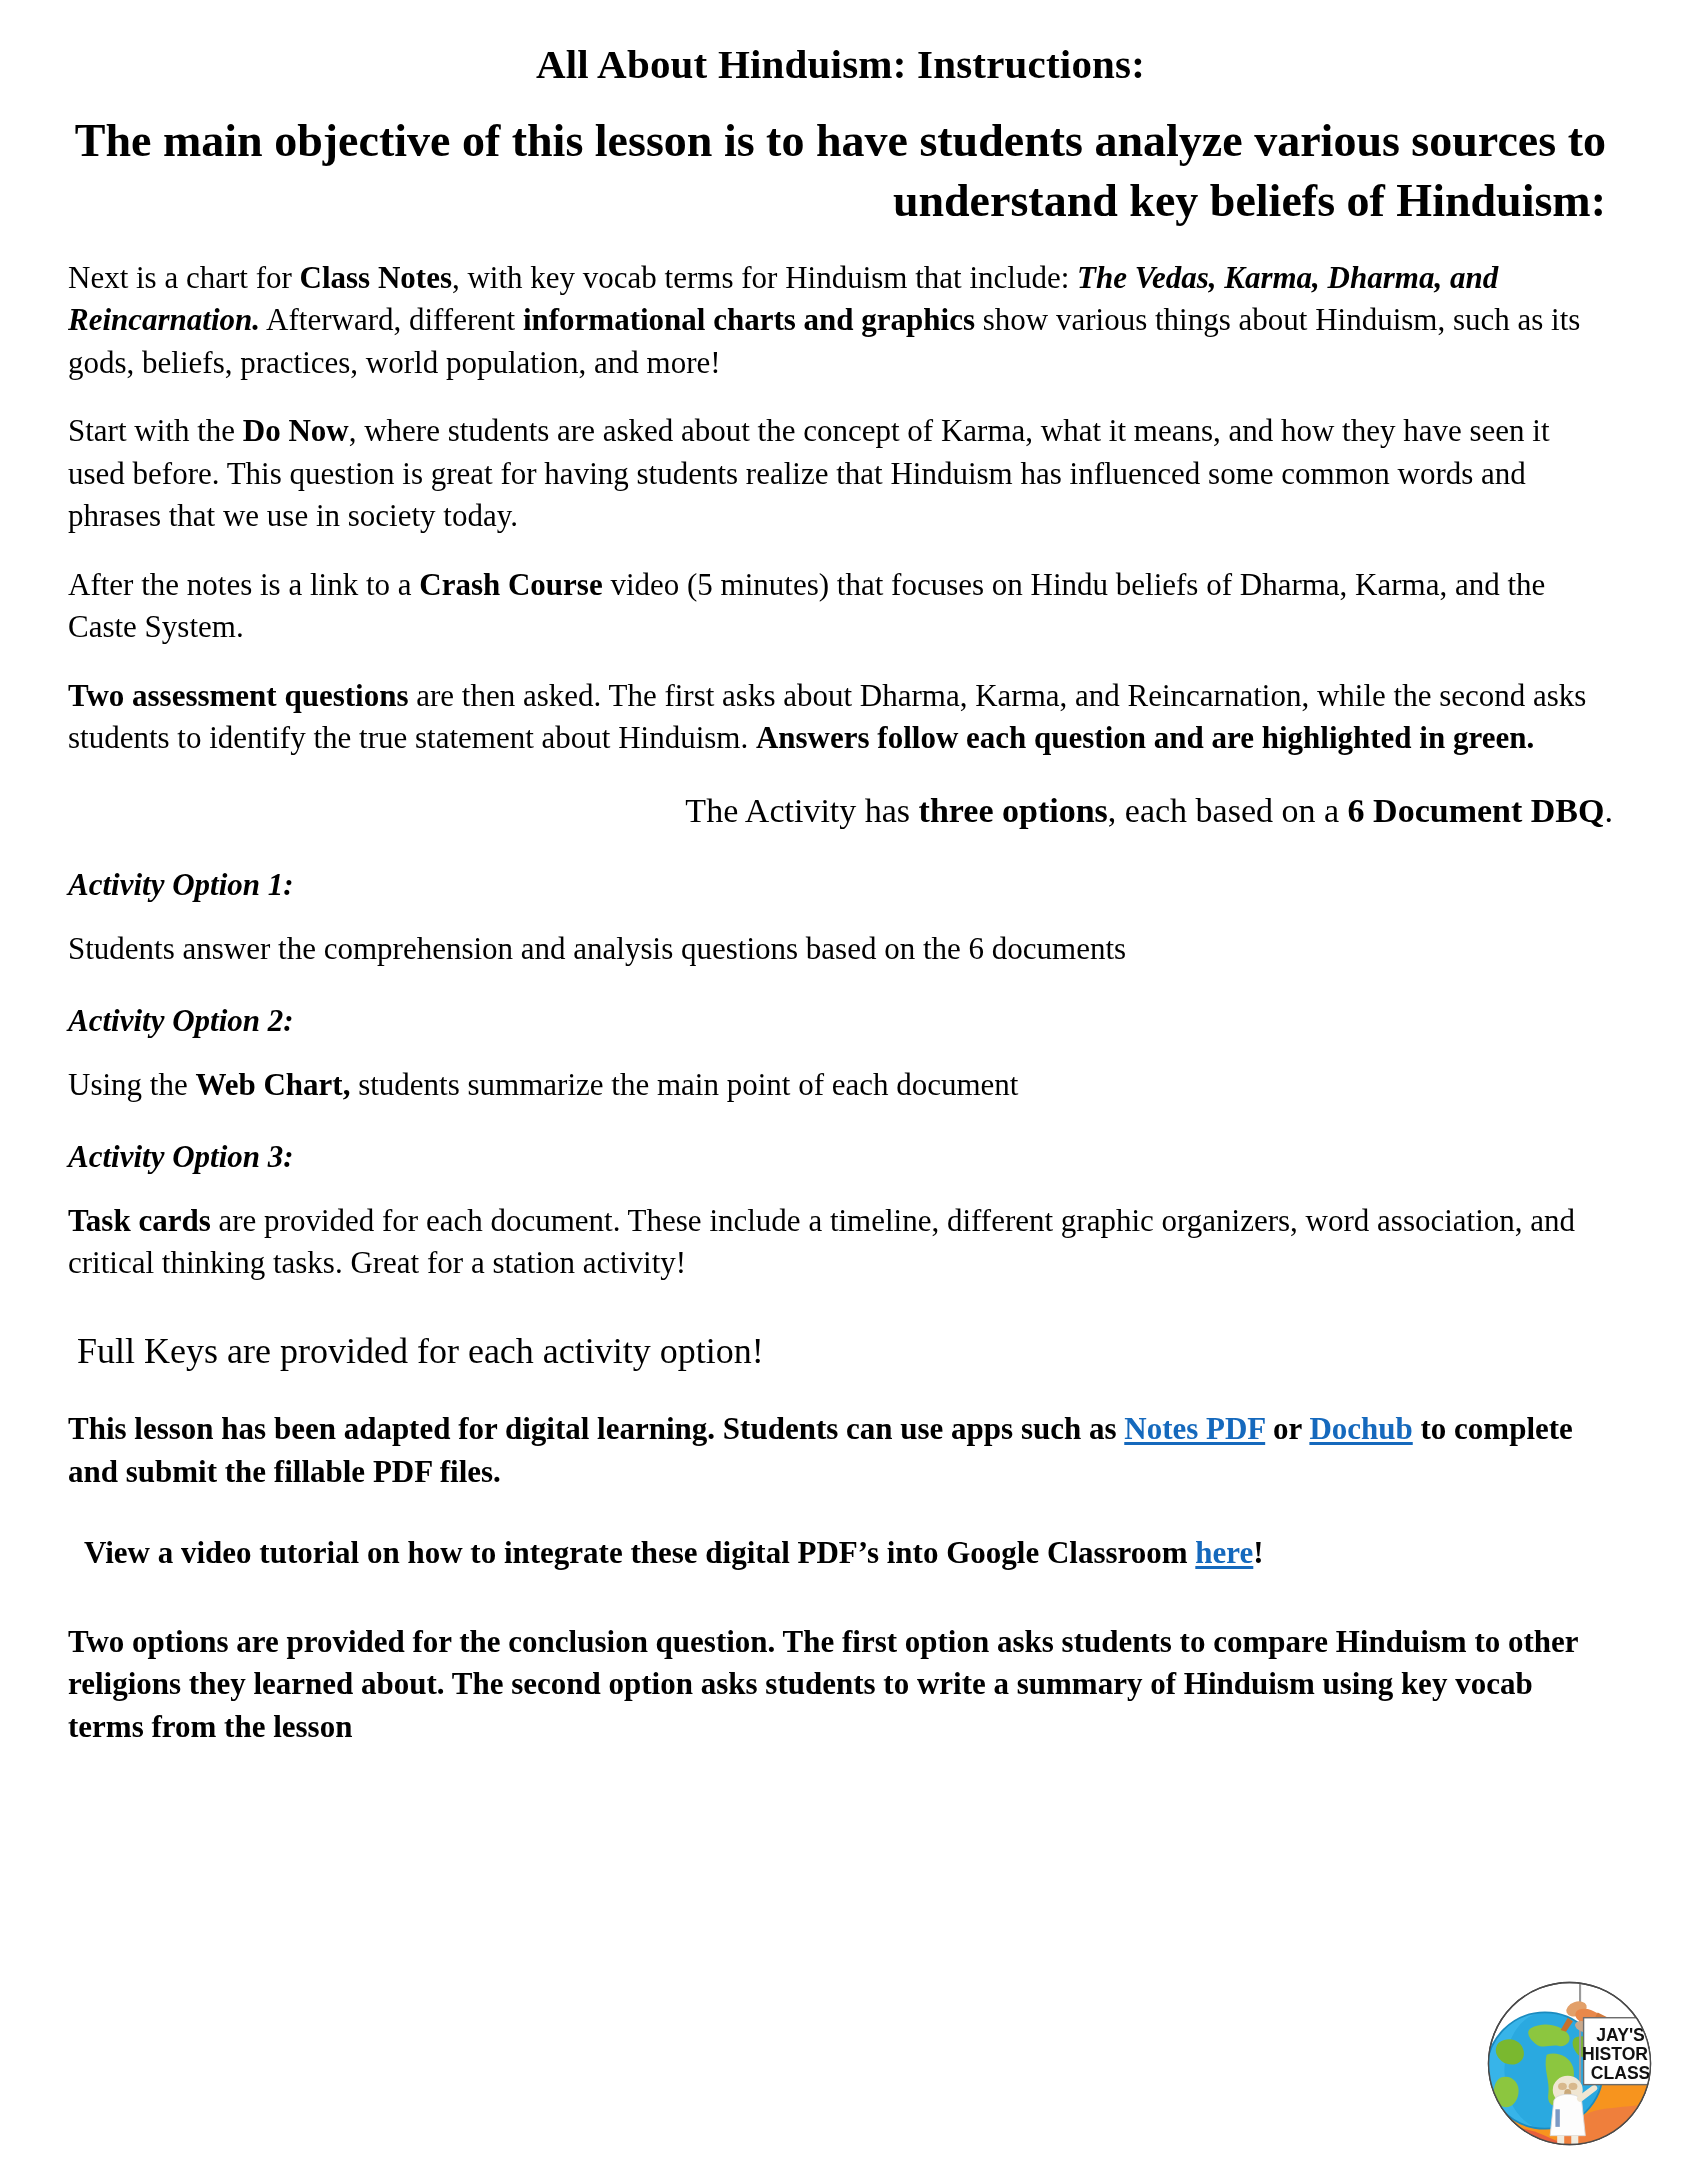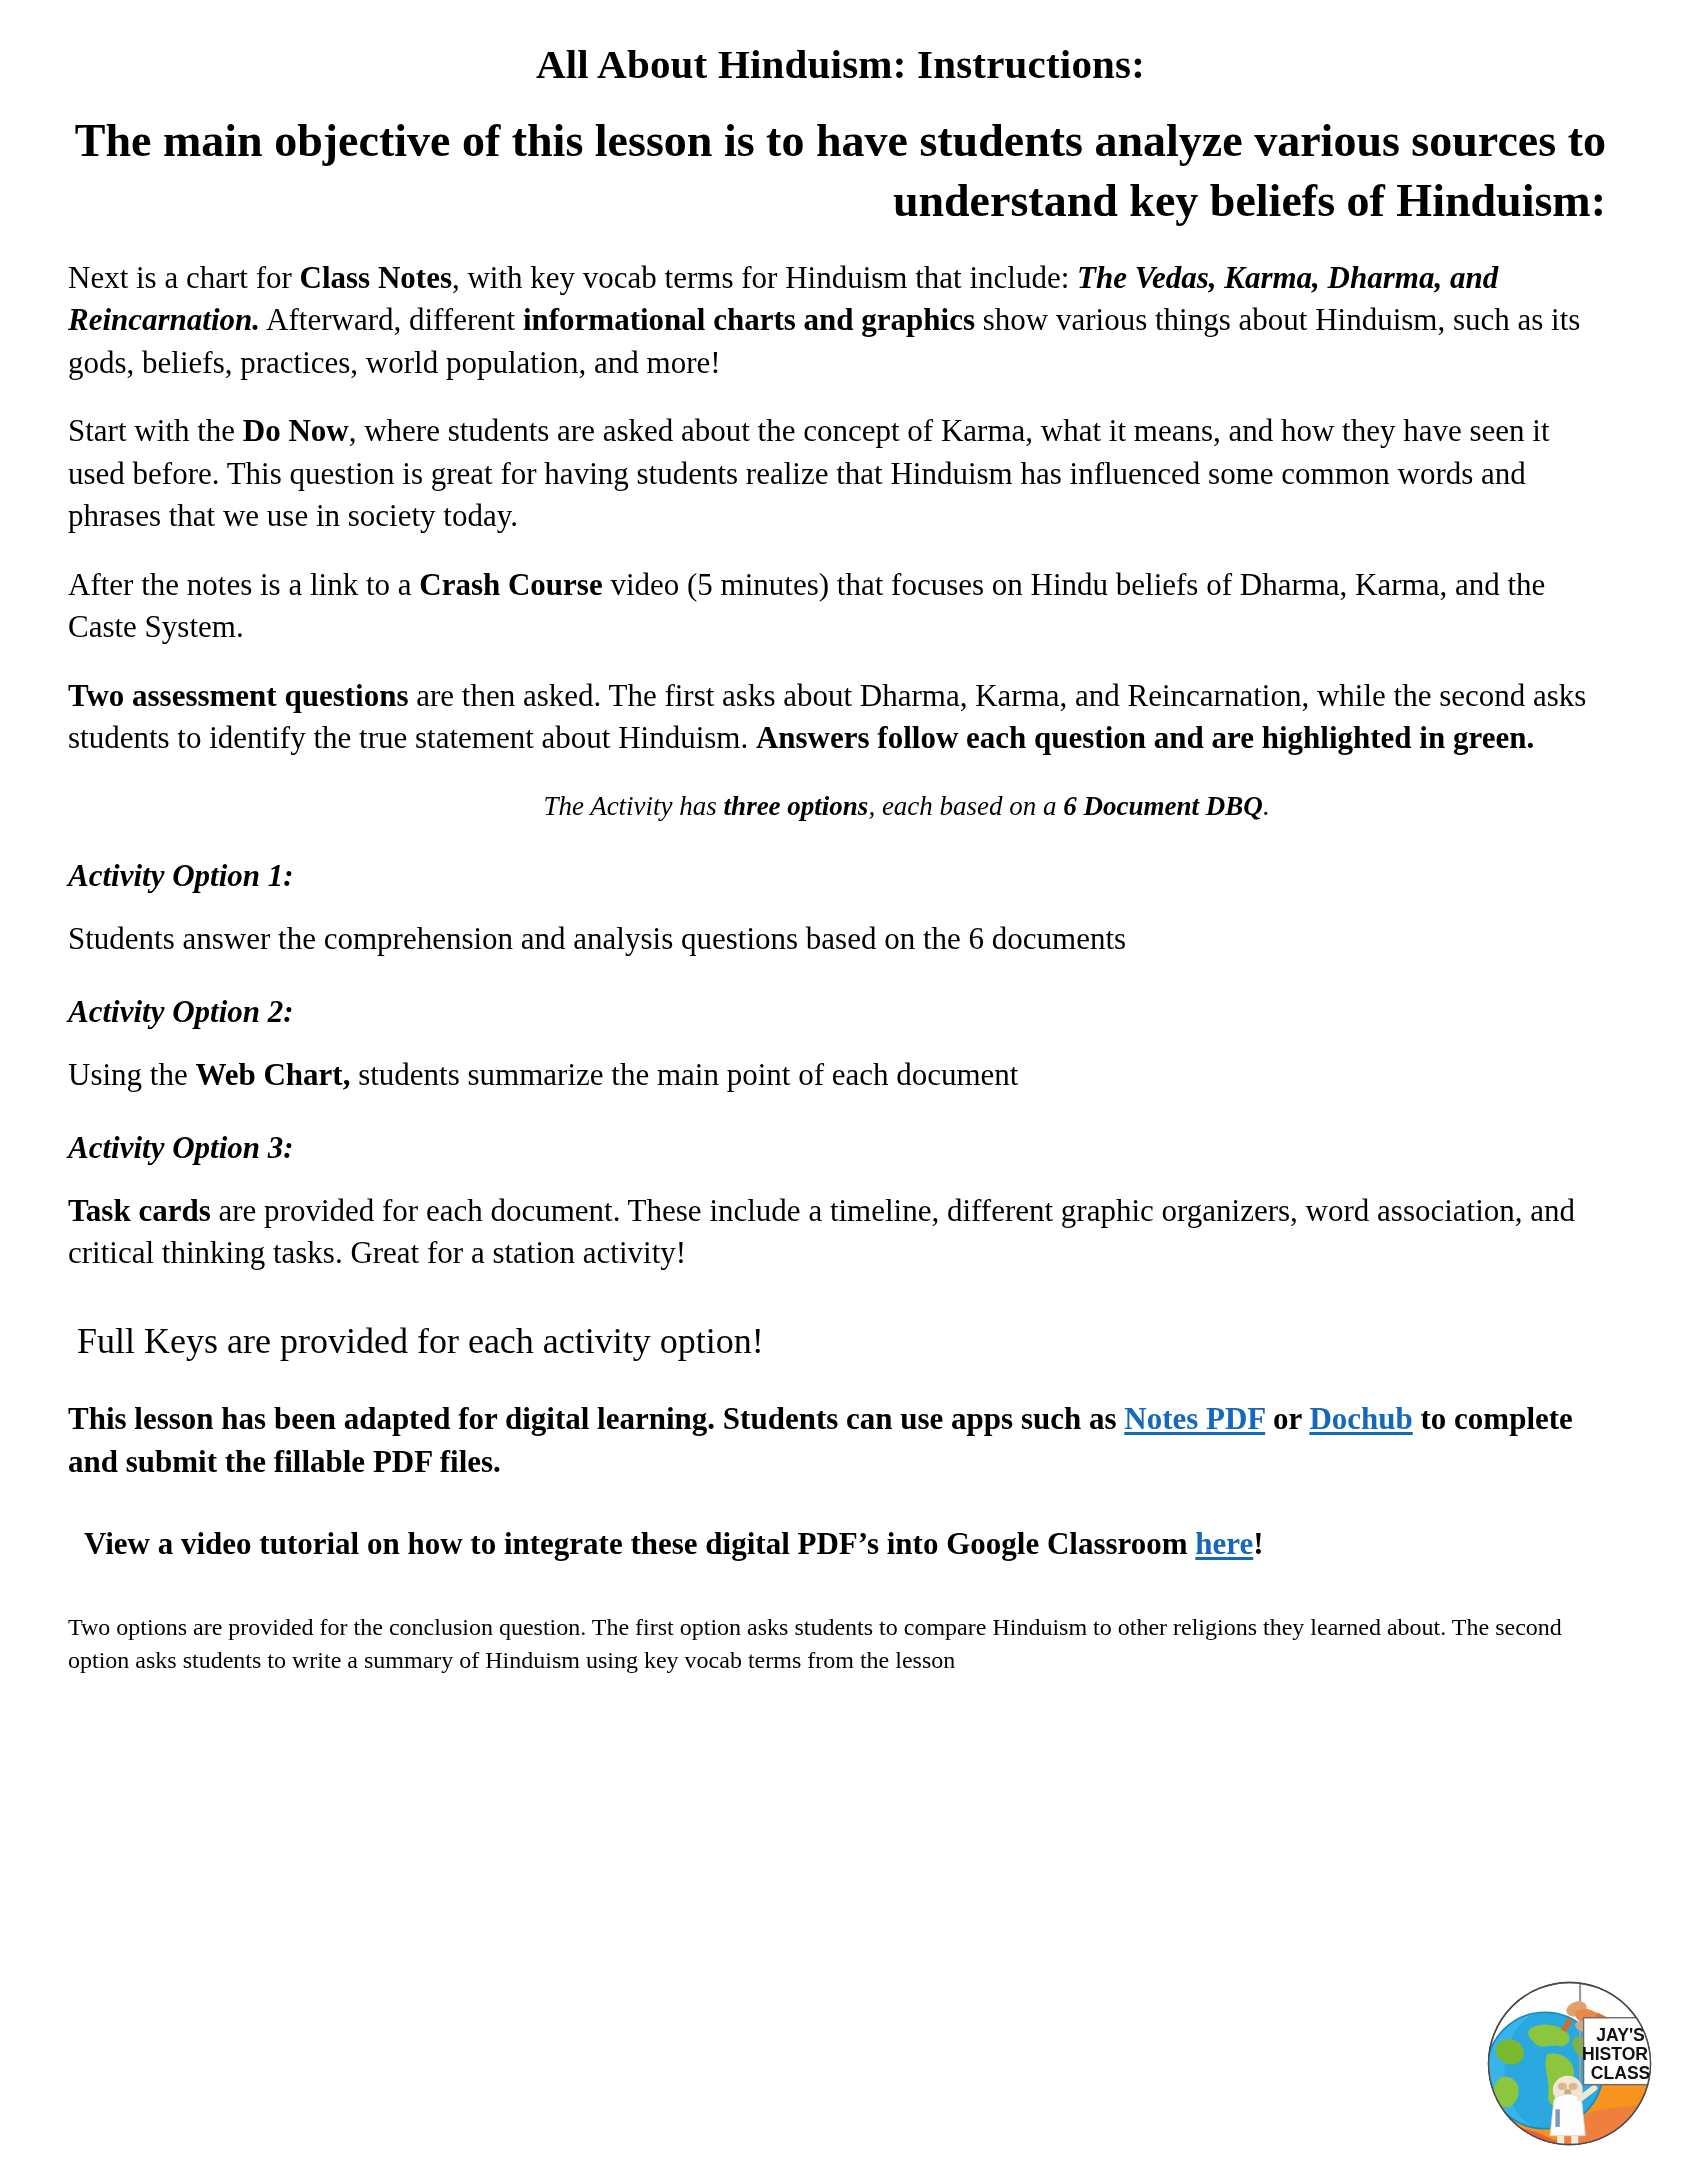--- a/index.html
+++ b/index.html
@@ -52,27 +52,26 @@
 
   
   p.body {
     font-size: 31px;
     line-height: 1.37;
     margin: 0;
     padding-top: 26px;
     text-align: left;
   }
   p.center-line {
-    font-size: 27px;
+    font-size: 34px;
     line-height: 1.37;
     margin: 0;
     padding-top: 28px;
     padding-left: 132px;
-    text-align: center;
-    font-style: italic;
+    text-align: right;
   }
   h3.opt-head {
     font-size: 31px;
     font-weight: bold;
     line-height: 1.37;
     margin: 0;
     padding-top: 30px;
     font-style: italic;
   }
   p.opt-body {
@@ -96,24 +95,25 @@
     padding-top: 23px;
   }
   p.tutorial {
     font-size: 31px;
     font-weight: bold;
     line-height: 1.37;
     margin: 16px;
     padding-top: 23px;
   }
   p.final {
-    font-size: 24px;
+    font-size: 31px;
     line-height: 1.37;
     margin: 0;
     padding-top: 30px;
+    font-weight: bold;
   }
 
   b, strong { font-weight: bold; }
   .bi { font-weight: bold; font-style: italic; }
 
   a.link {
     color: #1569bd;
     text-decoration: underline;
     text-underline-offset: 2.6px;
   }

